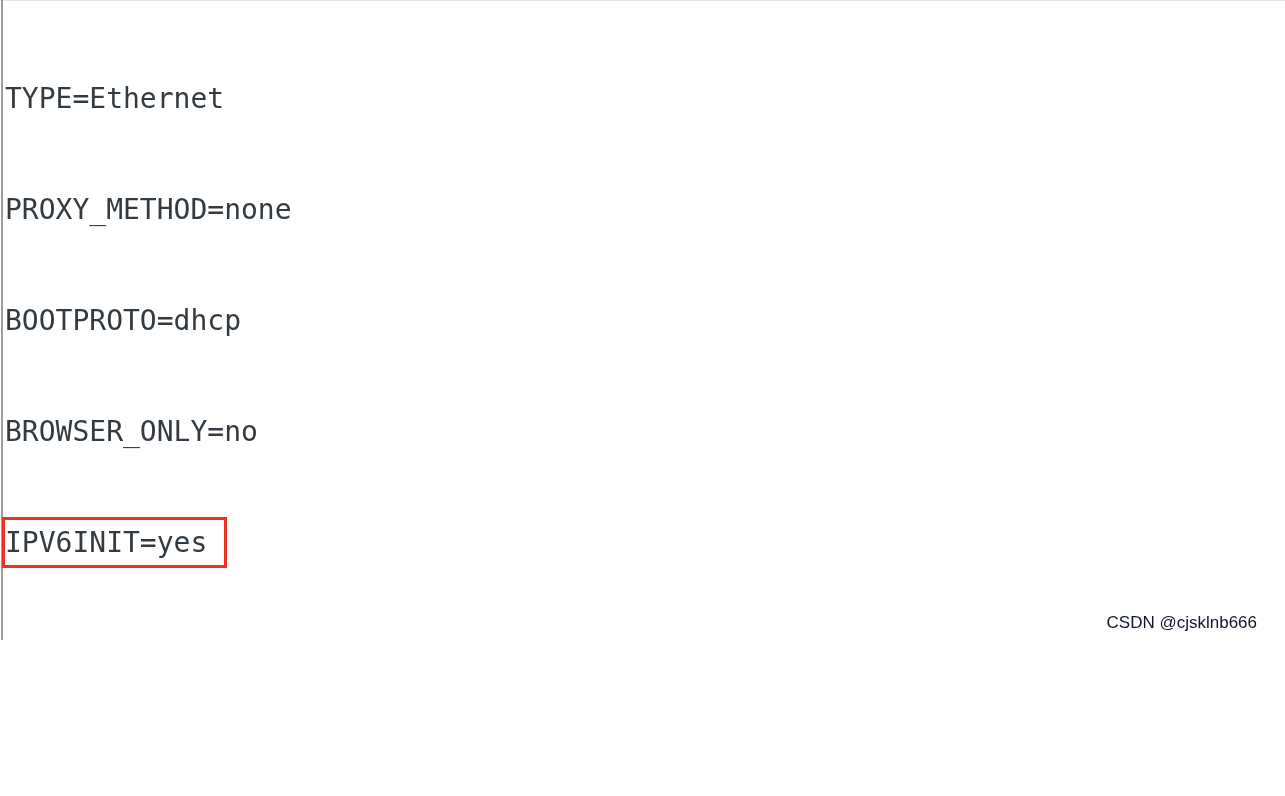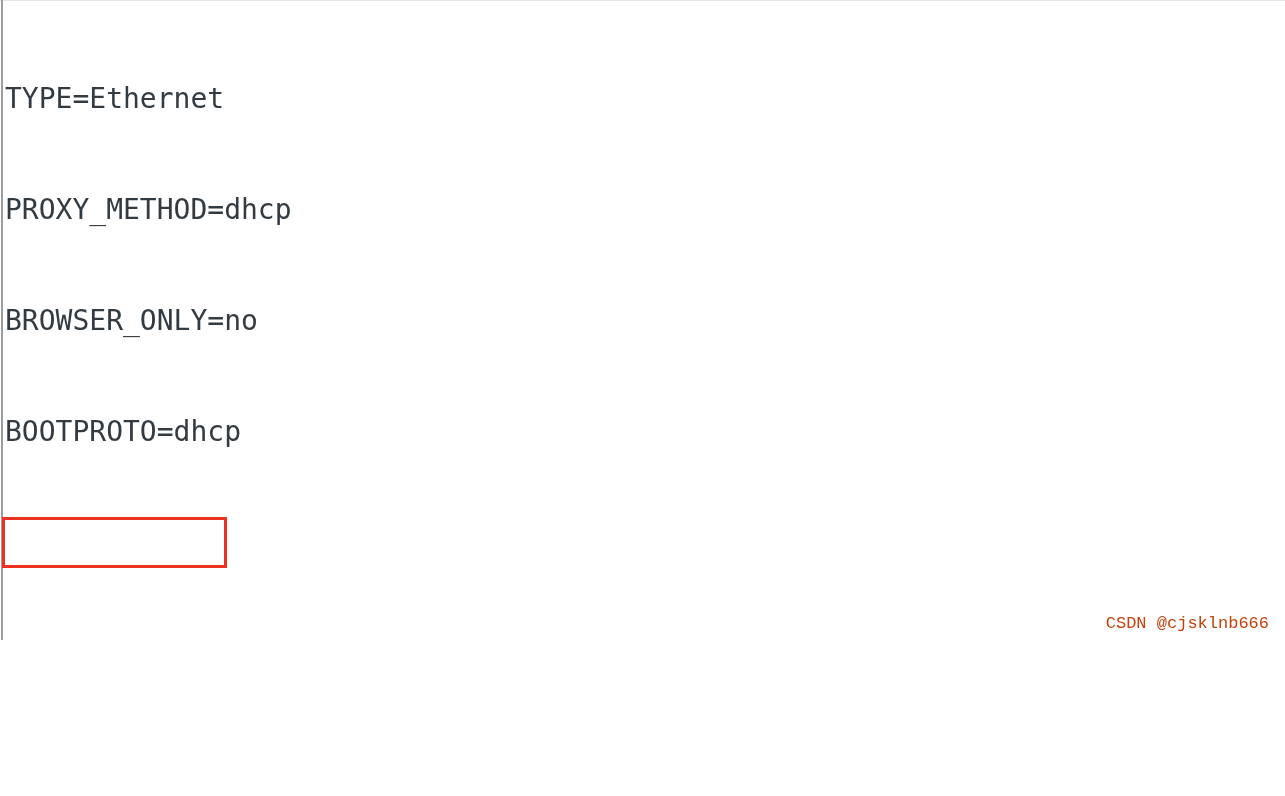--- a/index.html
+++ b/index.html
@@ -45,39 +45,40 @@
     position: absolute;
     left: 2px;
     top: 517px;
     width: 219px;
     height: 45px;
     border: 3px solid #ec3323;
     pointer-events: none;
   }
   .watermark {
     position: absolute;
-    right: 16px;
+    right: 28px;
     bottom: 7px;
-    font-family: Liberation Mono, monospace;
+    font-family: Liberation Sans, sans-serif;
     font-size: 17px;
-    color: #c2410c;
+    color: #0f172a;
   }
 </style>
 </head>
 <body>
 
 <div class="screen">
   <div class="top-border"></div>
   <div class="left-border"></div>
 
   <div class="editor">
     <div class="line">TYPE=Ethernet</div>
-    <div class="line">PROXY_METHOD=dhcp</div>
+    <div class="line">PROXY_METHOD=none</div>
+    <div class="line">BOOTPROTO=dhcp</div>
     <div class="line">BROWSER_ONLY=no</div>
-    <div class="line">BOOTPROTO=dhcp</div>
+    <div class="line">IPV6INIT=yes</div>
     
     
     
     
     
     
     
     
     
     

